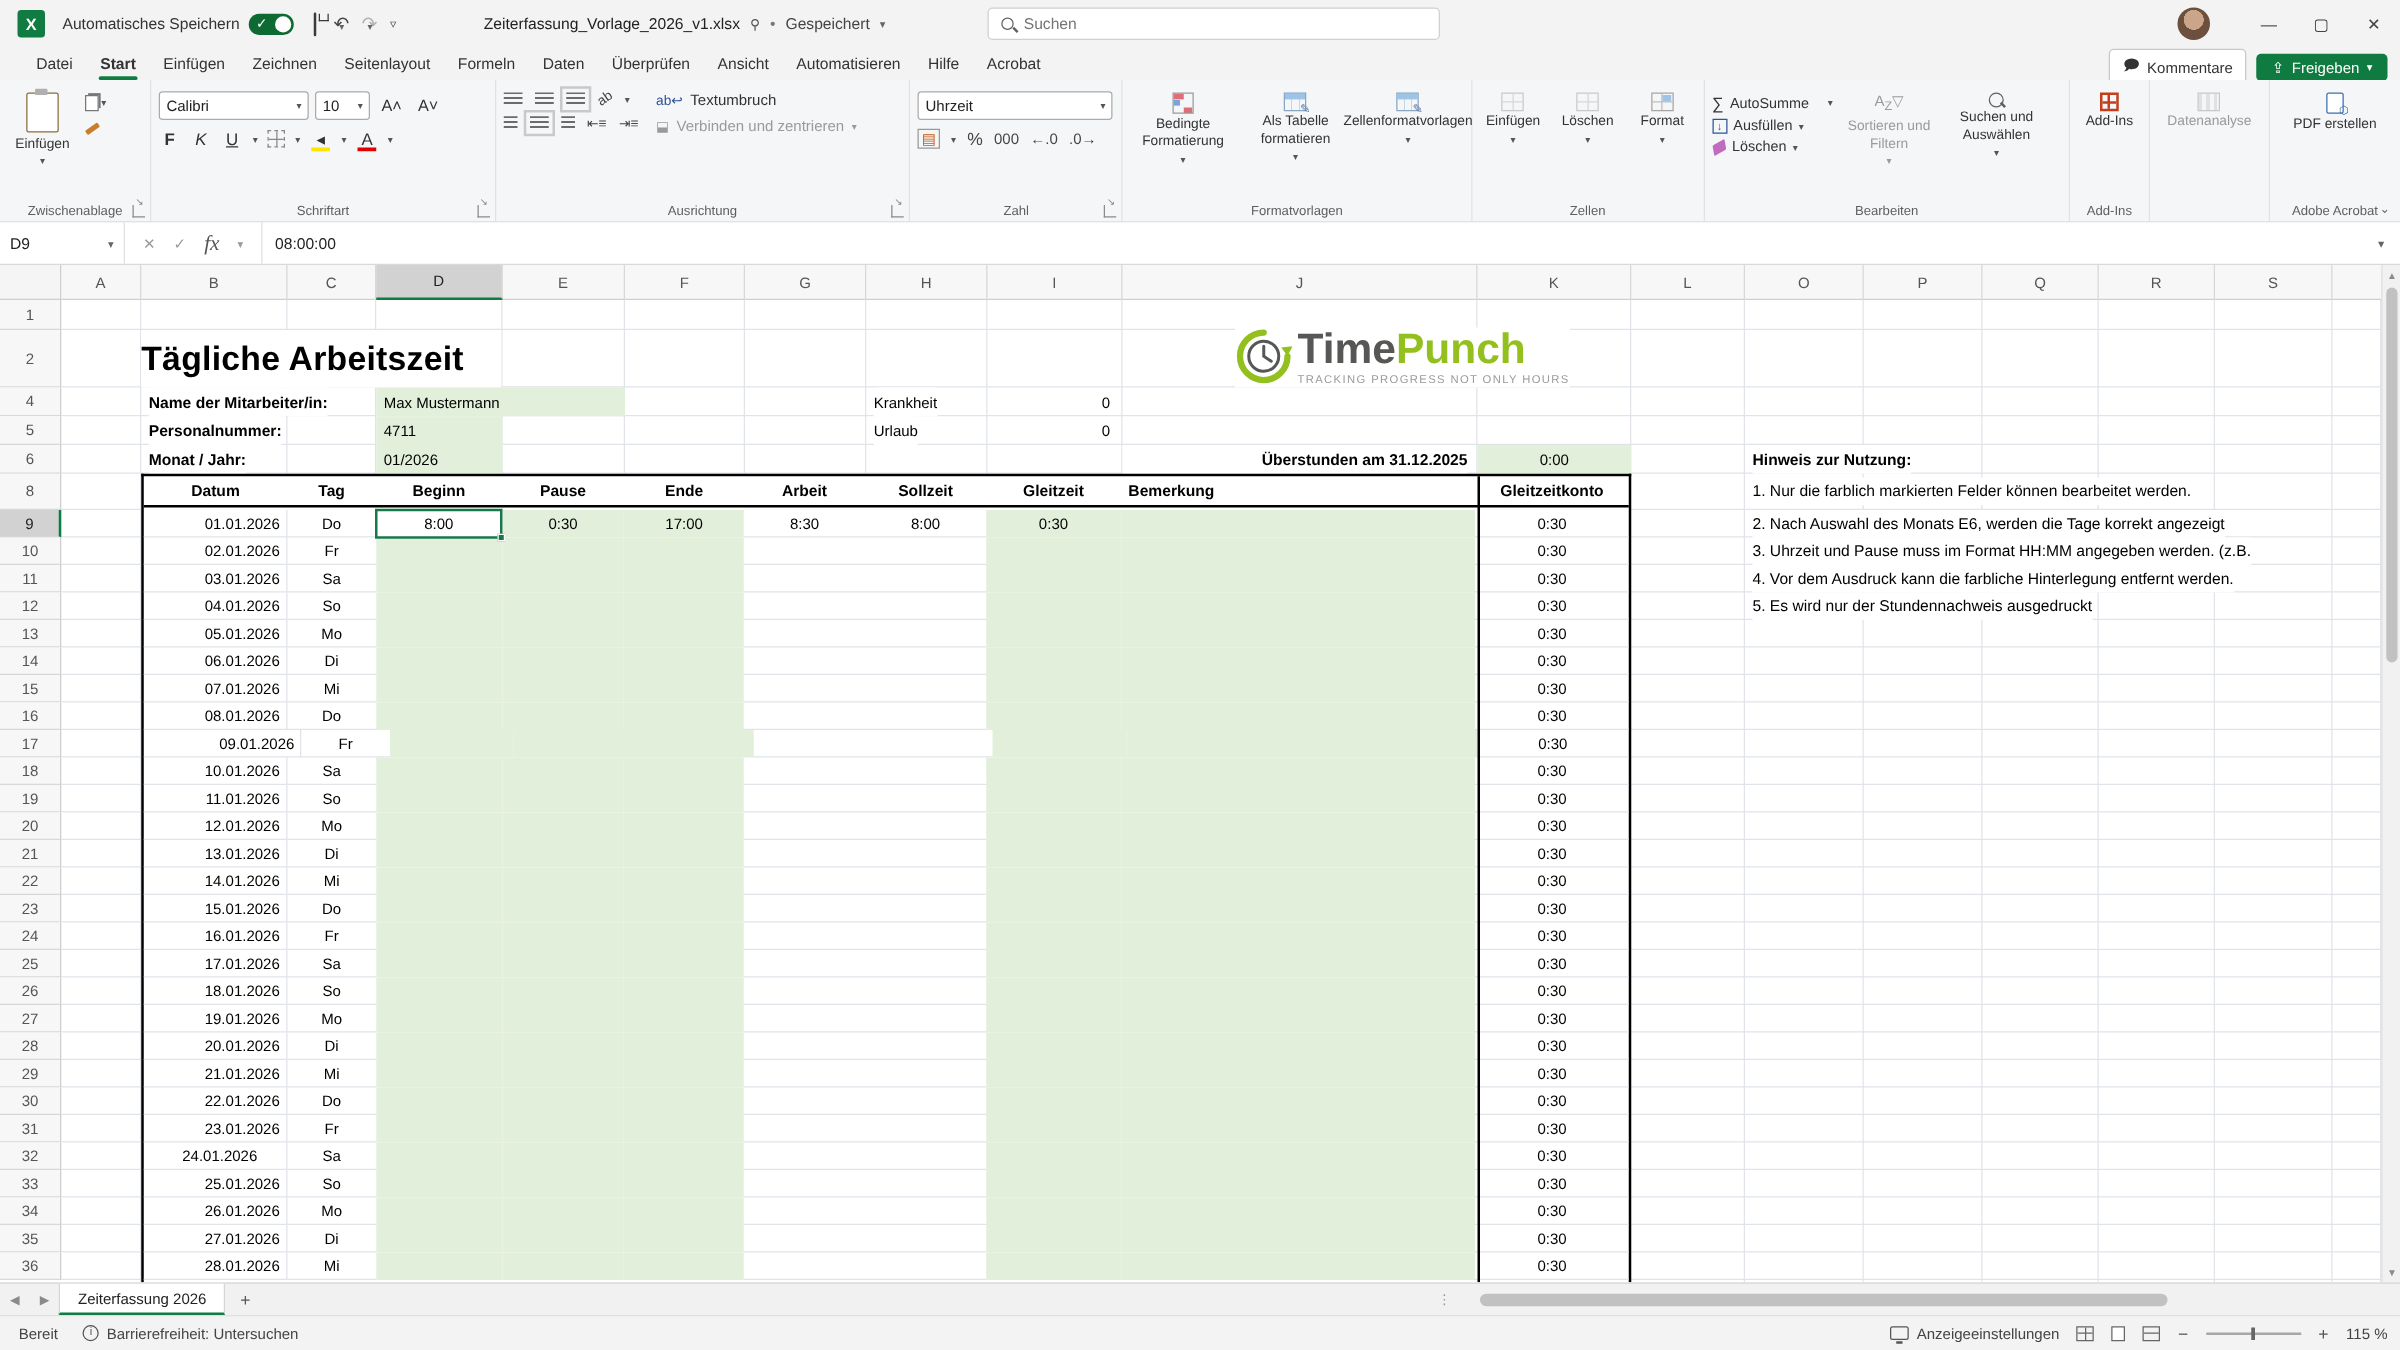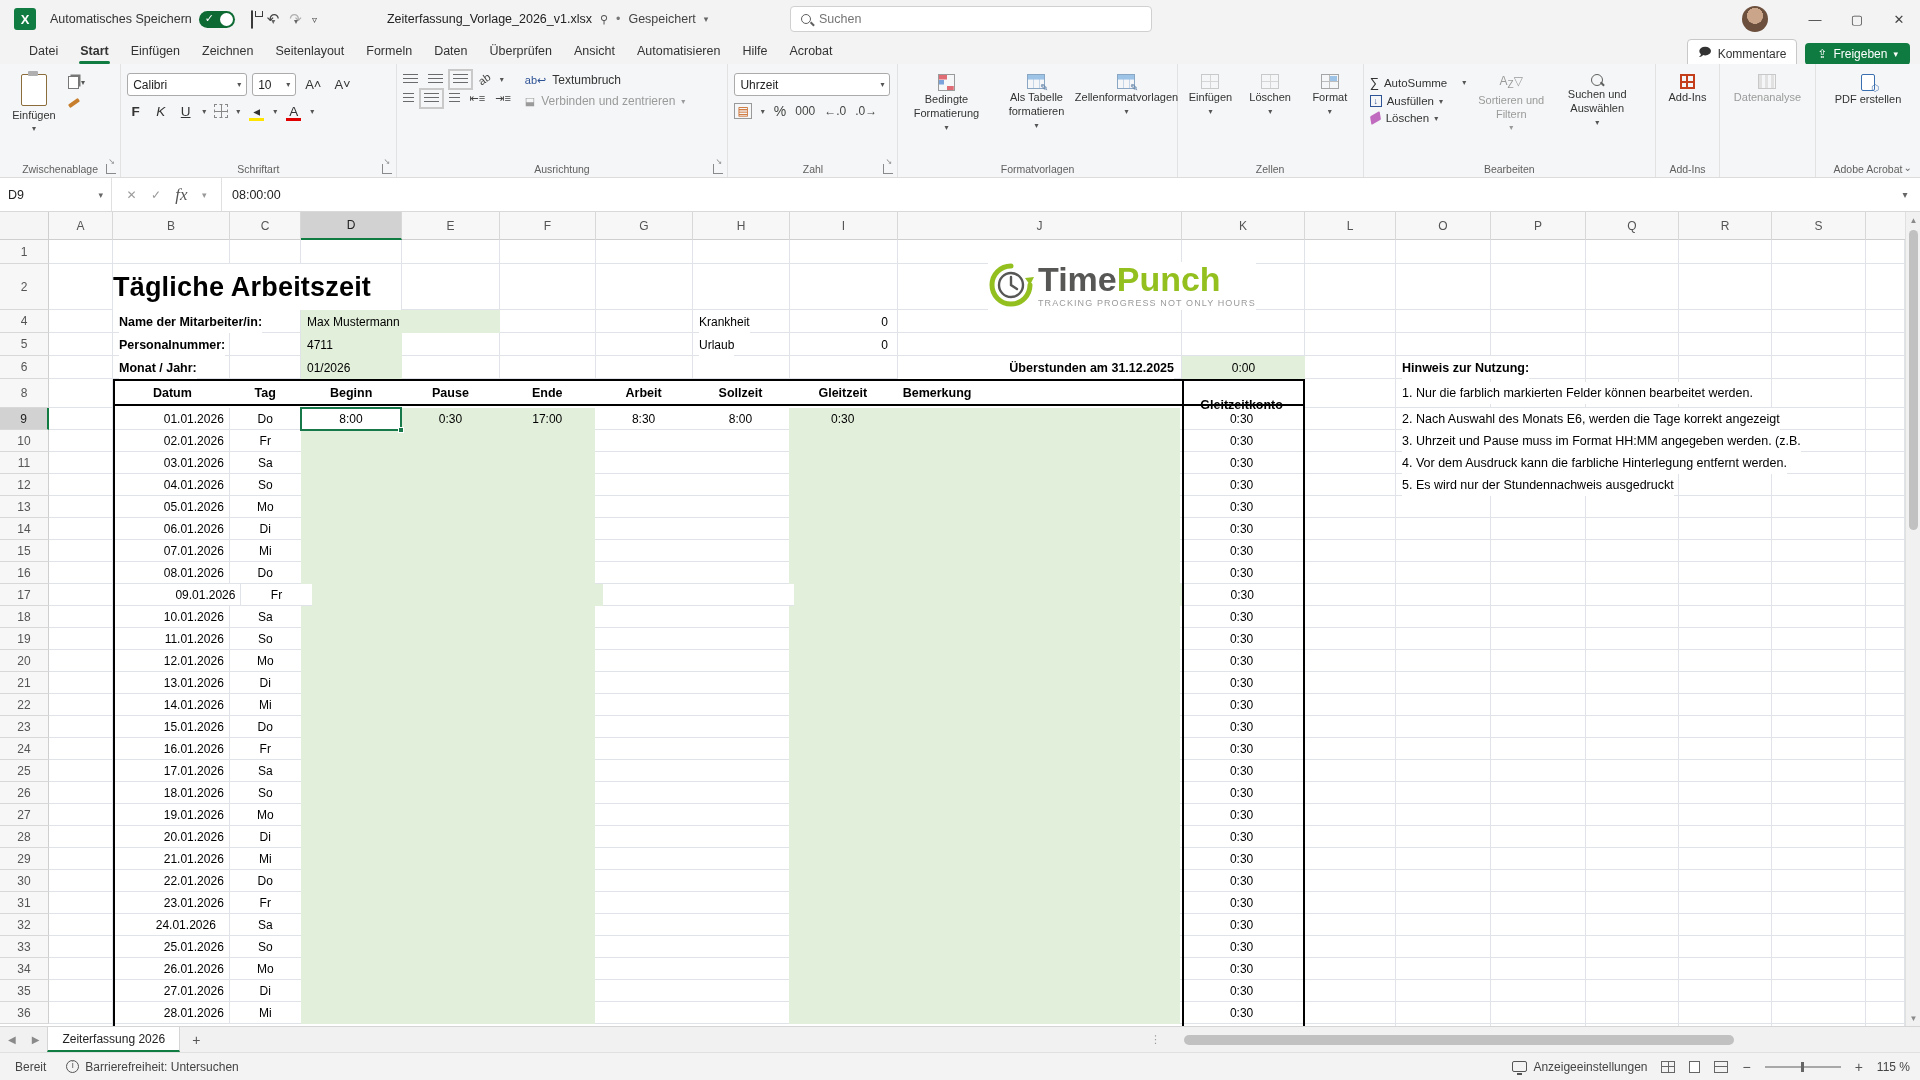--- a/index.html
+++ b/index.html
@@ -91,21 +91,21 @@
   .addinic { width:15px; height:15px; border:2px solid #c43e1c; background:
       linear-gradient(#c43e1c,#c43e1c) 50% 0/2px 100% no-repeat,
       linear-gradient(#c43e1c,#c43e1c) 0 50%/100% 2px no-repeat; }
   .datic { width:18px; height:15px; border:1px solid #b5b5b5; background:repeating-linear-gradient(90deg,#d9d9d9 0 3px, transparent 3px 6px); opacity:.7; }
   .pdfic { width:14px; height:17px; border:1.4px solid #3a6fb0; border-radius:2px; position:relative; background:#fff; }
   .pdfic:after { content:"⬡"; position:absolute; right:-5px; bottom:-4px; font-size:9px; color:#3a6fb0; }
   .ribbon-collapse { position:absolute; right:8px; bottom:4px; font-size:10px; color:#666; }
 
   
   .formulabar { position:absolute; top:178px; left:0; right:0; height:34px; background:#fff; border-bottom:1px solid #d9d9d9; display:flex; align-items:stretch; }
-  .namebox { width:112px; border-right:1px solid #e0e0e0; display:flex; align-items:center; justify-content:space-between; padding:0 8px; font-size:12.5px; color:#222; }
+  .namebox { width:100px; border-right:1px solid #e0e0e0; display:flex; align-items:center; justify-content:space-between; padding:0 8px; font-size:12.5px; color:#222; }
   .fbtns { width:110px; display:flex; align-items:center; justify-content:space-evenly; border-right:1px solid #e0e0e0; color:#9a9a9a; font-size:12px; }
   .fx { font-style:italic; font-family:"Liberation Serif",serif; color:#555; font-size:17px; }
   .fvalue { flex:1; display:flex; align-items:center; padding-left:10px; font-size:12.5px; color:#222; }
   .fbar-chev { width:30px; display:flex; align-items:center; justify-content:center; color:#666; font-size:10px; }
 
   
   .sheet { position:absolute; top:212px; left:0; width:1905px; height:814px; background:#fff; overflow:hidden; }
   .colhdr-row { position:absolute; top:0; left:0; height:28px; width:1905px; background:#f7f7f7; border-bottom:1px solid #cfcfcf; }
   .colhdr { position:absolute; top:0; height:28px; display:flex; align-items:center; justify-content:center; font-size:12px; color:#555; border-right:1px solid #d8d8d8; }
   .colhdr.sel { background:#d2d2d2; border-bottom:2px solid #107c41; color:#222; }
@@ -597,21 +597,21 @@
           <div class="ts-hrow" style="height: 25px;">
             <div class="ts-hcell" style="width: 115px;">Datum</div>
             <div class="ts-hcell" style="width: 71px;">Tag</div>
             <div class="ts-hcell" style="width: 101px;">Beginn</div>
             <div class="ts-hcell" style="width: 98px;">Pause</div>
             <div class="ts-hcell" style="width: 96px;">Ende</div>
             <div class="ts-hcell" style="width: 97px;">Arbeit</div>
             <div class="ts-hcell" style="width: 97px;">Sollzeit</div>
             <div class="ts-hcell" style="width: 108px;">Gleitzeit</div>
             <div class="ts-hcell" style="width: 284px; justify-content: flex-start; padding-left: 6px;">Bemerkung</div>
-            <div class="ts-hcell" style="width: 123px; margin-top: 12px;">Gleitzeitkonto</div>
+            <div class="ts-hcell" style="width: 123px;">Gleitzeitkonto</div>
           </div>
           <div class="ts-row" style="top: 27px; height: 22px;">
             <div class="ts-cell wb" style="width: 115px; justify-content: flex-end; padding-right: 5px; border-right: 1px solid rgb(224, 228, 233);">01.01.2026</div>
             <div class="ts-cell wb" style="width: 71px;">Do</div>
             <div class="ts-cell wb" style="width: 101px;"></div>
             <div class="ts-cell grn" style="width: 98px;">0:30</div>
             <div class="ts-cell grn" style="width: 96px;">17:00</div>
             <div class="ts-cell wb" style="width: 97px;">8:30</div>
             <div class="ts-cell wb" style="width: 97px;">8:00</div>
             <div class="ts-cell grn" style="width: 108px;">0:30</div>
@@ -876,21 +876,21 @@
             <div class="ts-cell grn" style="width: 101px;"></div>
             <div class="ts-cell grn" style="width: 98px;"></div>
             <div class="ts-cell grn" style="width: 96px;"></div>
             <div class="ts-cell wb" style="width: 97px;"></div>
             <div class="ts-cell wb" style="width: 97px;"></div>
             <div class="ts-cell grn" style="width: 108px;"></div>
             <div class="ts-cell grn" style="width: 284px;"></div>
             <div class="ts-cell wb" style="width: 123px;">0:30</div>
           </div>
           <div class="ts-row" style="top: 533px; height: 22px;">
-            <div class="ts-cell wb" style="width: 115px; justify-content: flex-end; padding-right: 13px; border-right: 1px solid rgb(224, 228, 233);">24.01.2026</div>
+            <div class="ts-cell wb" style="width: 115px; justify-content: flex-end; padding-right: 23px; border-right: 1px solid rgb(224, 228, 233);">24.01.2026</div>
             <div class="ts-cell wb" style="width: 71px;">Sa</div>
             <div class="ts-cell grn" style="width: 101px;"></div>
             <div class="ts-cell grn" style="width: 98px;"></div>
             <div class="ts-cell grn" style="width: 96px;"></div>
             <div class="ts-cell wb" style="width: 97px;"></div>
             <div class="ts-cell wb" style="width: 97px;"></div>
             <div class="ts-cell grn" style="width: 108px;"></div>
             <div class="ts-cell grn" style="width: 284px;"></div>
             <div class="ts-cell wb" style="width: 123px;">0:30</div>
           </div>

